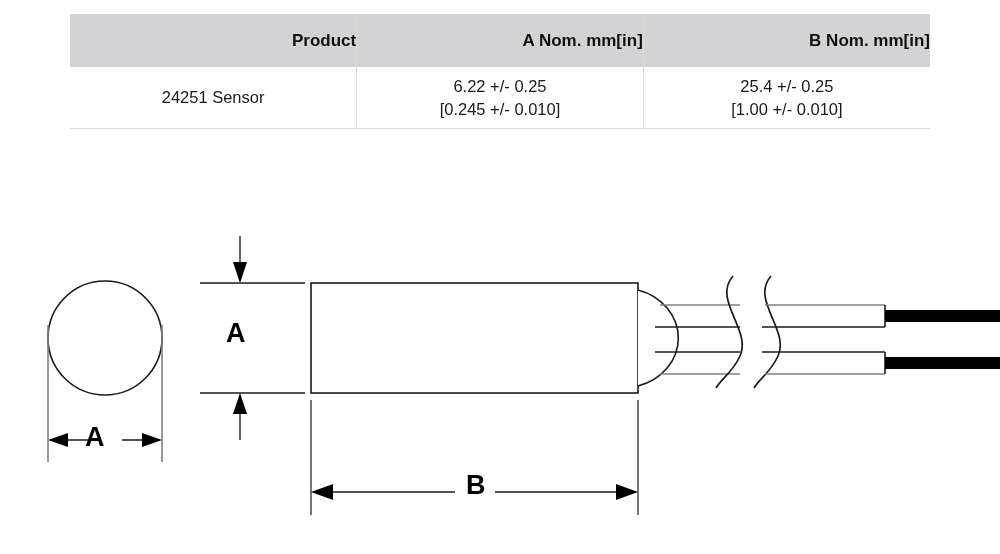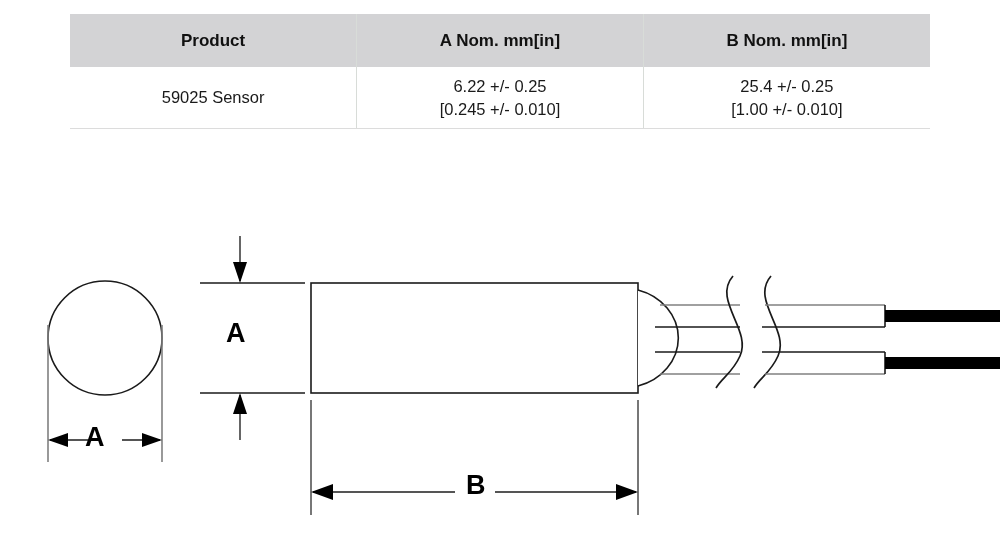--- a/index.html
+++ b/index.html
@@ -24,20 +24,21 @@
     vertical-align:middle;
     border-right:1px solid #d8dcd8;
   }
   .spec-table th:last-child,.spec-table td:last-child{border-right:none;}
   .spec-table thead tr{background:#d3d3d5;}
   .spec-table thead th{
     height:53px;
     font-size:17px;
     font-weight:bold;
     color:#111;
+    text-align:right;
   }
   .spec-table tbody tr.r-alt{background:#e8ece8;}
   .spec-table tbody tr.r-plain{background:#ffffff;}
   .spec-table tbody td{
     height:61px;
     font-size:16.5px;
     font-weight:normal;
     color:#1a1a1a;
     line-height:1.35;
   }
@@ -66,21 +67,21 @@
 <table class="spec-table">
   <thead>
     <tr>
       <th>Product</th>
       <th>A Nom. mm[in]</th>
       <th>B Nom. mm[in]</th>
     </tr>
   </thead>
   <tbody>
     <tr class="r-plain">
-      <td>59025 Sensor</td>
+      <td>24251 Sensor</td>
       <td>
         <span class="cell-line">6.22 +/- 0.25</span>
         <span class="cell-line">[0.245 +/- 0.010]</span>
       </td>
       <td>
         <span class="cell-line">25.4 +/- 0.25</span>
         <span class="cell-line">[1.00 +/- 0.010]</span>
       </td>
     </tr>
   </tbody>

